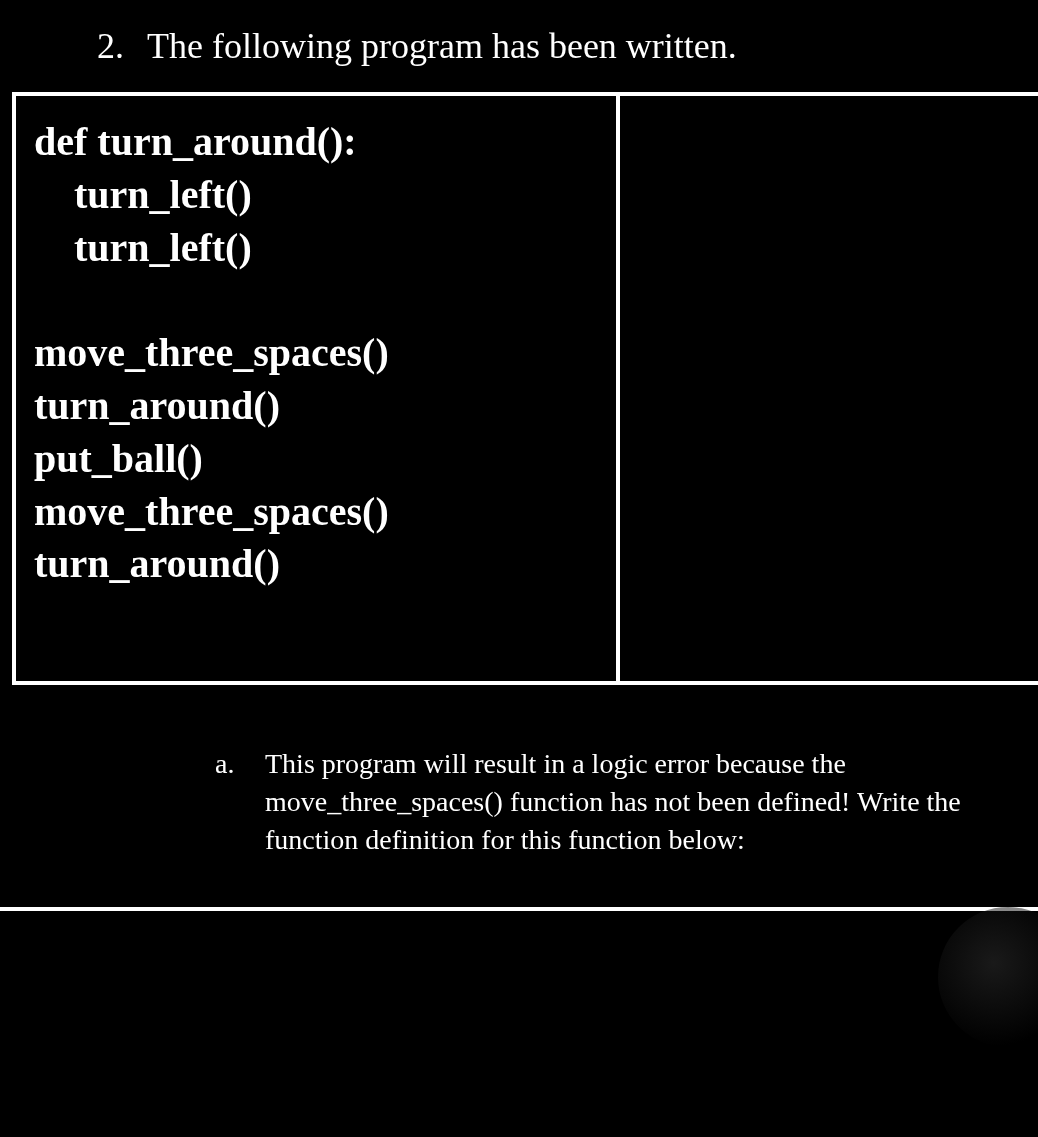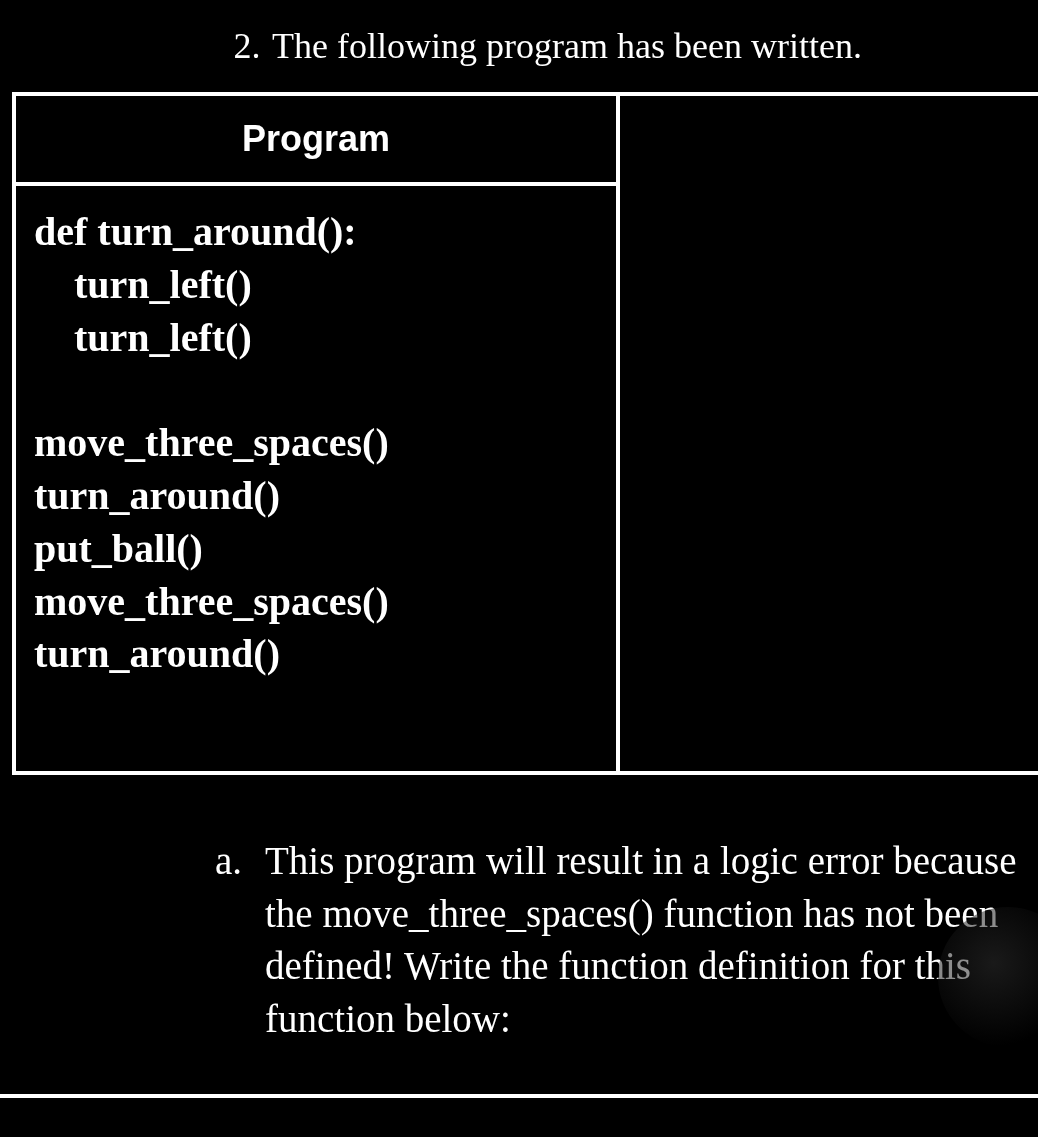--- a/index.html
+++ b/index.html
@@ -7,22 +7,21 @@
     background: #000;
     color: #fff;
     font-family: Georgia, 'Times New Roman', serif;
     width: 1038px;
     height: 1137px;
     overflow: hidden;
     position: relative;
   }
   .question-intro {
     font-size: 36px;
-    padding: 25px 0 25px 46px;
-    text-align: center;
+    padding: 25px 0 25px 97px;
   }
   .intro-number {
     display: inline-block;
     width: 50px;
   }
   .table-wrap {
     border-top: 4px solid #fff;
     border-left: 4px solid #fff;
     border-bottom: 4px solid #fff;
     margin-left: 12px;
@@ -79,21 +78,21 @@
   }
   .dog {
     position: absolute;
     left: 110px;
     bottom: 10px;
     width: 115px;
     height: 95px;
   }
   .sub-question {
     padding: 60px 4px 40px 215px;
-    font-size: 39px;
+    font-size: 28px;
     line-height: 1.35;
   }
   .sub-letter {
     display: inline-block;
     width: 50px;
     vertical-align: top;
   }
   .sub-text {
     display: inline-block;
     width: 760px;
@@ -116,21 +115,20 @@
 </style>
 </head>
 <body>
 
 <div class="question-intro">
   <span class="intro-number">2.</span><span>The following program has been written.</span>
 </div>
 
 <div class="table-wrap">
   <div class="col-program">
-    <div class="th">Program</div>
     <div class="code-cell">def turn_around():
     turn_left()
     turn_left()
 
 move_three_spaces()
 turn_around()
 put_ball()
 move_three_spaces()
 turn_around()</div>
   </div>

